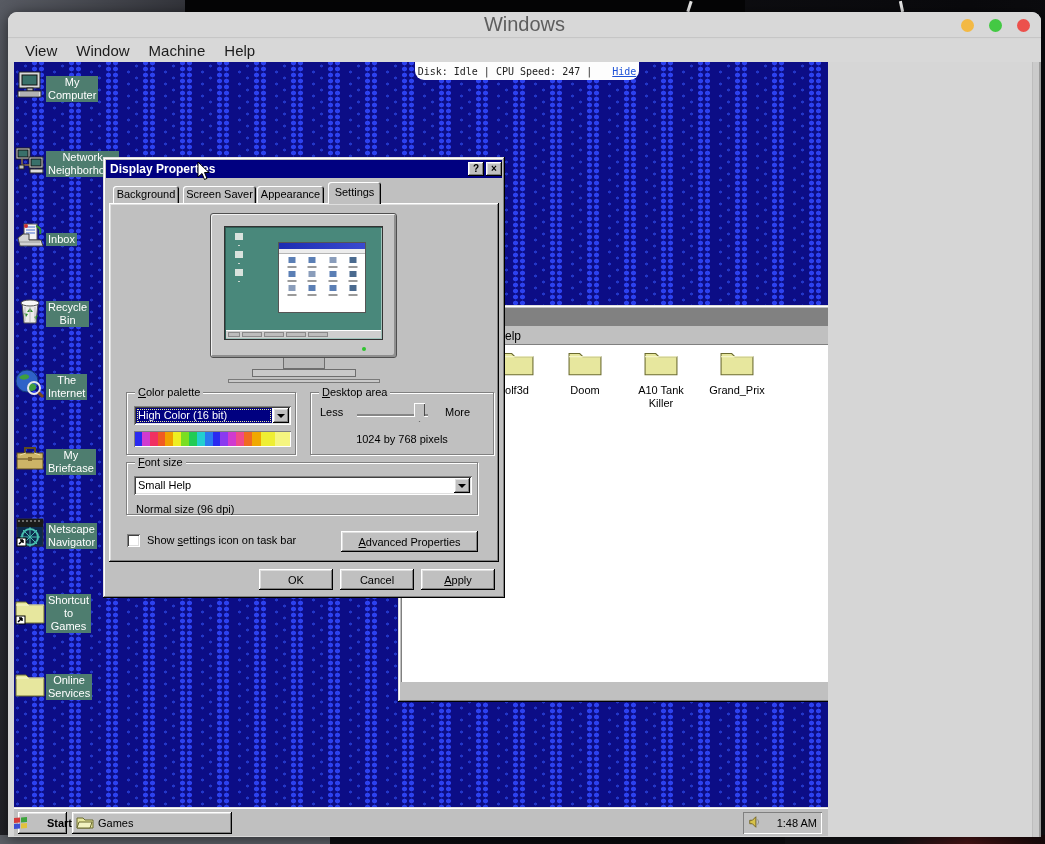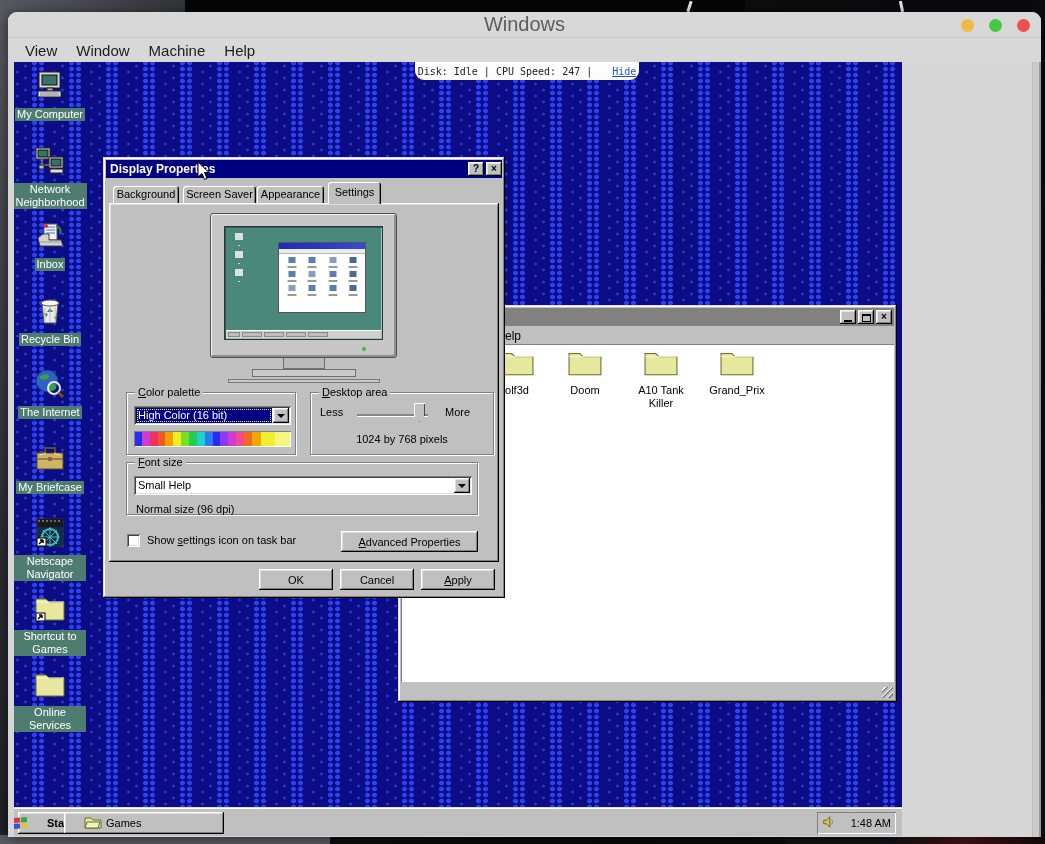--- a/index.html
+++ b/index.html
@@ -26,21 +26,21 @@
   .host-title { font-size:20px; color:#5d5d5d; }
   .lights { position:absolute; right:11px; top:7px; display:flex; gap:15px; }
   .light { width:13px; height:13px; border-radius:50%; }
   .host-menubar { position:absolute; left:0; top:27px; right:0; height:23px; background:#d8d8d8;
                   display:flex; align-items:center; gap:19px; padding-left:17px; }
   .host-menuitem { font-size:15px; color:#1c1c1c; }
   .right-strip { position:absolute; top:50px; right:0; width:9px; bottom:0;
                  background:#cbcbcb; border-left:1px solid #bdbdbd; box-shadow:inset -2px 0 0 #9a9a9a; }
 
   
-  .guest { position:absolute; left:6px; top:50px; width:888px; height:774px; overflow:hidden;
+  .guest { position:absolute; left:6px; top:50px; width:814px; height:774px; overflow:hidden;
            background-color:var(--wallpaper-base,#0c0d86);
            background-image:
              radial-gradient(circle, var(--wallpaper-dot,#2c41ef) 2.2px, transparent 2.7px),
              radial-gradient(circle, var(--wallpaper-dot,#2c41ef) 2.2px, transparent 2.7px),
              radial-gradient(circle, var(--wallpaper-dot,#2c41ef) 2.2px, transparent 2.7px),
              radial-gradient(circle, var(--wallpaper-dot,#2c41ef) 2.2px, transparent 2.7px),
              radial-gradient(circle, #2236c8 1.3px, transparent 1.7px),
              radial-gradient(circle, #2236c8 1.3px, transparent 1.7px);
            background-size:37px 12px,37px 12px,37px 12px,37px 12px,37px 12px,37px 12px;
            background-position:2px 1px,9px 7px,2px 7px,9px 1px,22px 4px,30px 10px; }
@@ -59,21 +59,21 @@
   .sunken-field { background:#fff;
                   box-shadow:inset 1px 1px 0 #808080, inset -1px -1px 0 #fff, inset 2px 2px 0 #404040, inset -2px -2px 0 #dfdfdf; }
   .sunken-thin { box-shadow:inset 1px 1px 0 #808080, inset -1px -1px 0 #fff; }
   .pbtn { background:#c0c0c0;
           box-shadow:inset -1px -1px 0 #000, inset 1px 1px 0 #fff, inset -2px -2px 0 #808080, inset 2px 2px 0 #dfdfdf;
           font-size:11px; color:#000; display:flex; align-items:center; justify-content:center; cursor:pointer; }
   .titlebtn { width:16px; height:14px; font-size:10px; font-weight:bold; line-height:12px; }
   u { text-decoration:underline; }
 
   
-  .dicon { position:absolute; left:0; width:72px; display:flex; flex-direction:column; align-items:center; z-index:5; cursor:pointer; }
+  .dicon { position:absolute; left:0; width:72px; display:flex; align-items:center; z-index:5; cursor:pointer; }
   .dicon svg { width:32px; height:32px; }
   .dicon .lbl { margin-top:2px; background:var(--desktop-label-bg,#4e7d6f); color:#fff; font-size:11px;
                 line-height:13px; padding:0 2px; text-align:center; }
 
   
   .folderwin { position:absolute; left:384px; top:243px; width:499px; height:397px; z-index:10; }
   .fw-title { position:absolute; left:3px; top:3px; right:3px; height:18px; background:var(--inactive-titlebar,#818181);
               display:flex; align-items:center; justify-content:flex-end; padding-right:2px; gap:2px; }
   .fw-menubar { position:absolute; left:3px; top:22px; right:3px; height:17px; display:flex; align-items:center; }
   .fw-menutext { position:absolute; left:104px; font-size:12px; color:#000; }
@@ -149,22 +149,22 @@
   .thumb { position:absolute; width:11px; height:19px; background:#c0c0c0; cursor:pointer;
            clip-path:polygon(0 0,100% 0,100% 65%,50% 100%,0 65%);
            box-shadow:inset 1px 1px 0 #fff, inset -1px -1px 0 #4a4a4a; }
   .checkbox { position:absolute; width:13px; height:13px; cursor:pointer; }
   .note { position:absolute; font-size:11px; color:#000; }
 
   
   .taskbar { position:absolute; left:0; bottom:0; width:100%; height:29px; background:#c0c0c0;
              border-top:1px solid #dfdfdf; box-shadow:inset 0 1px 0 #fff; z-index:15; }
   .startbtn { position:absolute; left:4px; top:4px; width:49px; height:22px; gap:19px; font-weight:bold; }
-  .taskbtn { position:absolute; left:50px; top:4px; width:160px; height:22px; justify-content:flex-start;
-             padding-left:20px; gap:4px;text-align:center; }
+  .taskbtn { position:absolute; left:58px; top:4px; width:160px; height:22px; justify-content:flex-start;
+             padding-left:4px; gap:4px;text-align:center; }
   .tray { position:absolute; right:6px; top:4px; width:79px; height:22px; background:#c0c0c0;
           display:flex; align-items:center; justify-content:space-between; padding:0 5px; font-size:11px; }
 
   .cursor { position:absolute; z-index:60; }
 </style>
 </head>
 <body>
 
 <div class="deco-band"></div>
 <div class="deco-stroke" style="left:688px; transform:rotate(18deg);"></div>

